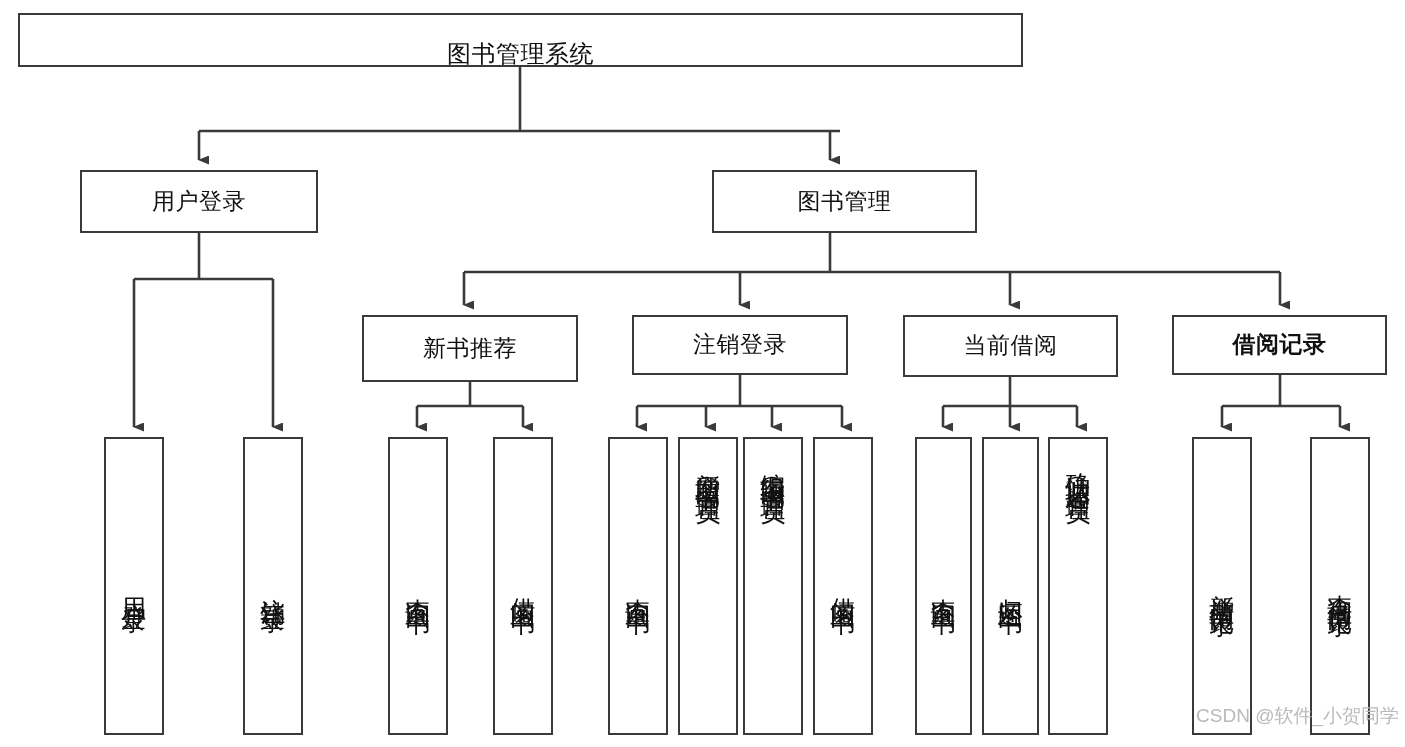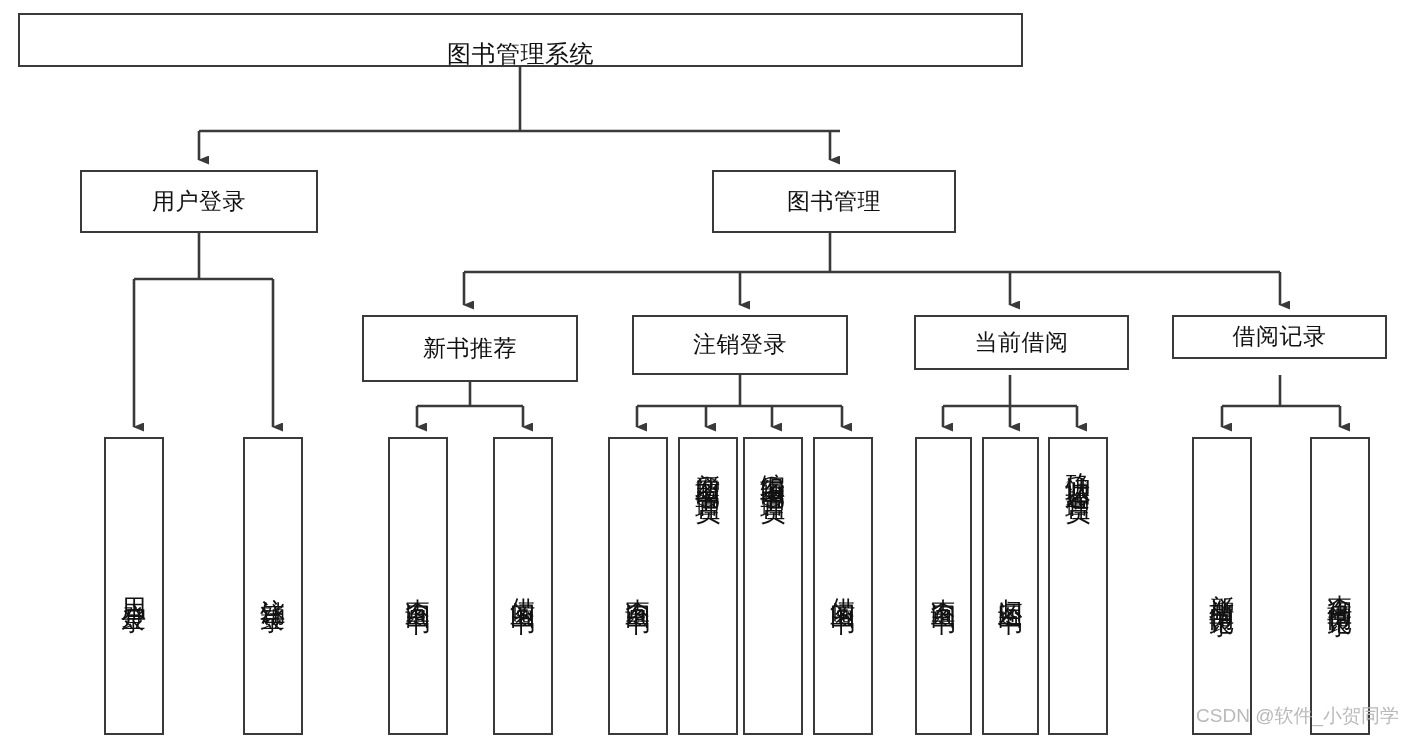--- a/index.html
+++ b/index.html
@@ -137,37 +137,37 @@
   </svg>
 
   <div class="node horiz root" style="left:18px; top:13px; width:1005px; height:54px;">
     <span class="label">图书管理系统</span>
   </div>
 
   <div class="node horiz" style="left:80px; top:170px; width:238px; height:63px;">
     <span class="label">用户登录</span>
   </div>
 
-  <div class="node horiz" style="left:712px; top:170px; width:244px; height:63px;">
+  <div class="node horiz" style="left:712px; top:170px; width:265px; height:63px;">
     <span class="label">图书管理</span>
   </div>
 
   <div class="node horiz" style="left:362px; top:315px; width:216px; height:67px;">
     <span class="label">新书推荐</span>
   </div>
 
   <div class="node horiz" style="left:632px; top:315px; width:216px; height:60px;">
     <span class="label">注销登录</span>
   </div>
 
-  <div class="node horiz" style="left:903px; top:315px; width:215px; height:55px;margin-left:11px;">
+  <div class="node horiz" style="left:903px; top:315px; width:215px; height:62px;">
     <span class="label">当前借阅</span>
   </div>
 
-  <div class="node horiz" style="left:1172px; top:315px; width:215px; height:44px;">
+  <div class="node horiz" style="left:1172px; top:315px; width:215px; height:60px;font-weight:bold;">
     <span class="label">借阅记录</span>
   </div>
 
   <div class="node leaf mid" style="left:104px; top:437px; width:60px; height:298px;">
     <span class="label">用户登录</span>
   </div>
 
   <div class="node leaf mid" style="left:243px; top:437px; width:60px; height:298px;">
     <span class="label">注销登录</span>
   </div>

